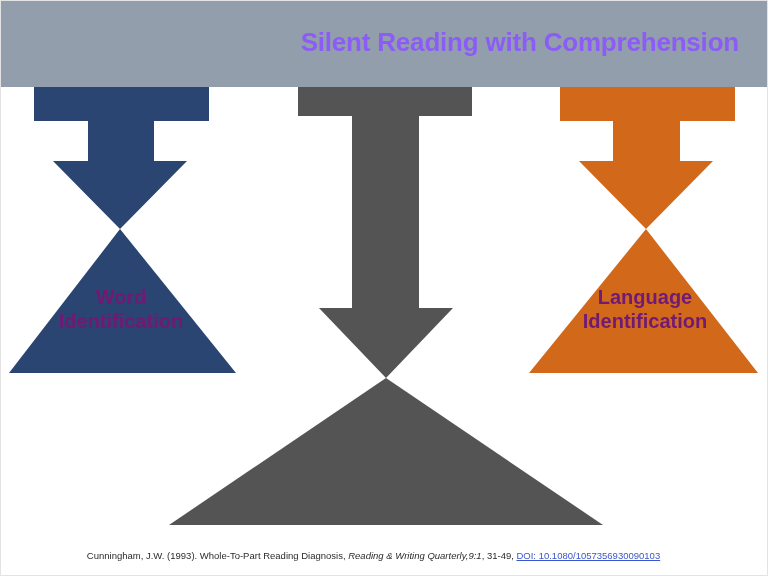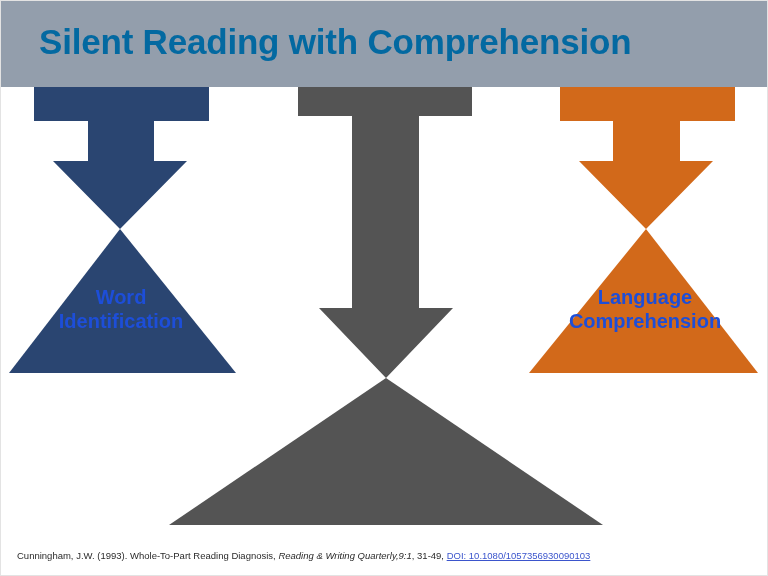--- a/index.html
+++ b/index.html
@@ -28,43 +28,44 @@
     top: 0;
     width: 768px;
     height: 86px;
     background: #939eac;
   }
   #slide-title {
     position: absolute;
     left: 38px;
     top: 18px;
     width: 700px;
-    font-size: 35px;
+    font-size: 26px;
     font-weight: bold;
-    color: #0369a1;
+    color: #8b5cf6;
     letter-spacing: -0.2px;
     line-height: 46px;
     white-space: nowrap;
+    text-align: right;
   }
 
   
   #diagram {
     position: absolute;
     left: 0;
     top: 0;
     width: 768px;
     height: 576px;
     pointer-events: none;
   }
   #diagram svg { display: block; }
 
   
   .shape-label {
     position: absolute;
-    color: #1d4ed8;
+    color: #701a75;
     font-weight: bold;
     text-align: center;
     line-height: 1.22;
     white-space: pre-line;
   }
   #label-word-identification {
     left: 18px;
     top: 284px;
     width: 204px;
     font-size: 20px;
@@ -78,23 +79,24 @@
   #label-print-processing {
     left: 200px;
     top: 442px;
     width: 372px;
     font-size: 21px;
   }
 
   
   #citation {
     position: absolute;
-    left: 16px;
+    left: 0;
     top: 548px;
     width: 745px;
+    text-align: center;
     font-size: 9.5px;
     color: #2b2b2b;
     line-height: 14px;
     white-space: nowrap;
   }
   #citation .cite-italic { font-style: italic; }
   #citation .cite-link {
     color: #3b55cc;
     text-decoration: underline;
   }
@@ -121,18 +123,18 @@
       <polygon fill="#d2691a" points="559,86 734,86 734,120 679,120 679,160 712,160 645,228 578,160 612,160 612,120 559,120"></polygon>
 
       <polygon fill="#d2691a" points="645,228 757,372 528,372"></polygon>
     </svg>
   </div>
 
   <div class="shape-label" id="label-word-identification">Word
 Identification</div>
 
   <div class="shape-label" id="label-language-comprehension">Language
-Comprehension</div>
+Identification</div>
 
 
   <div id="citation"><span>Cunningham, J.W. (1993). Whole-To-Part Reading Diagnosis, </span><span class="cite-italic">Reading &amp; Writing Quarterly,</span><span class="cite-italic">9:1</span><span>, 31-49, </span><a class="cite-link" href="#">DOI: 10.1080/1057356930090103</a></div>
 
 </div>
 
 </body></html>

